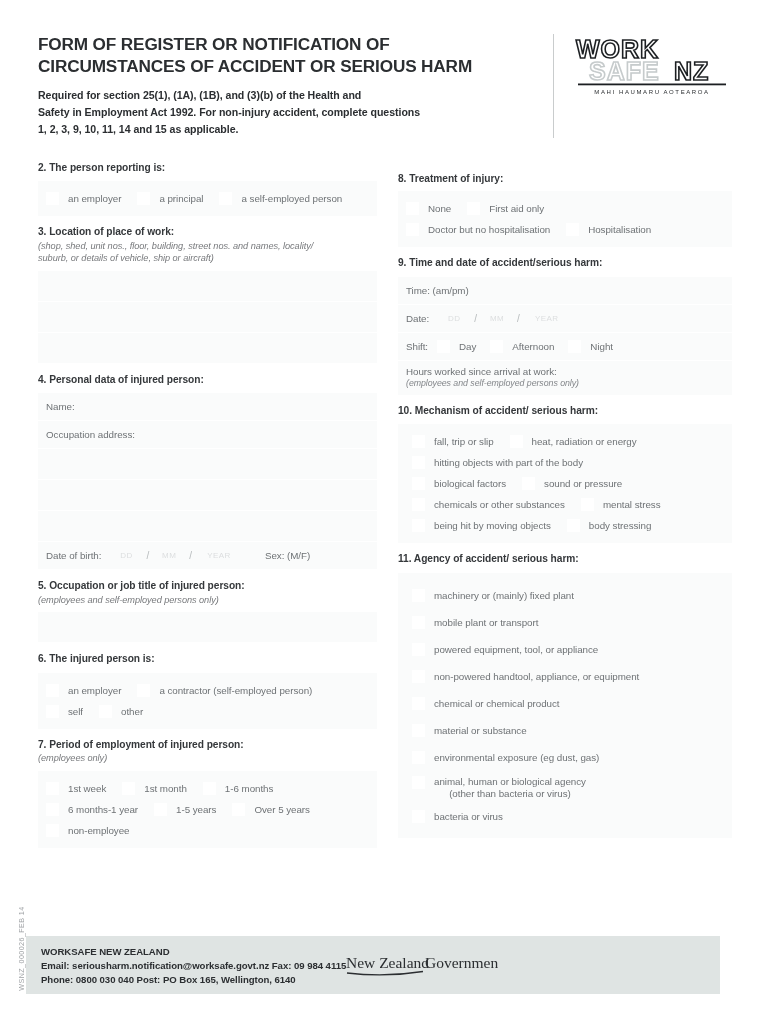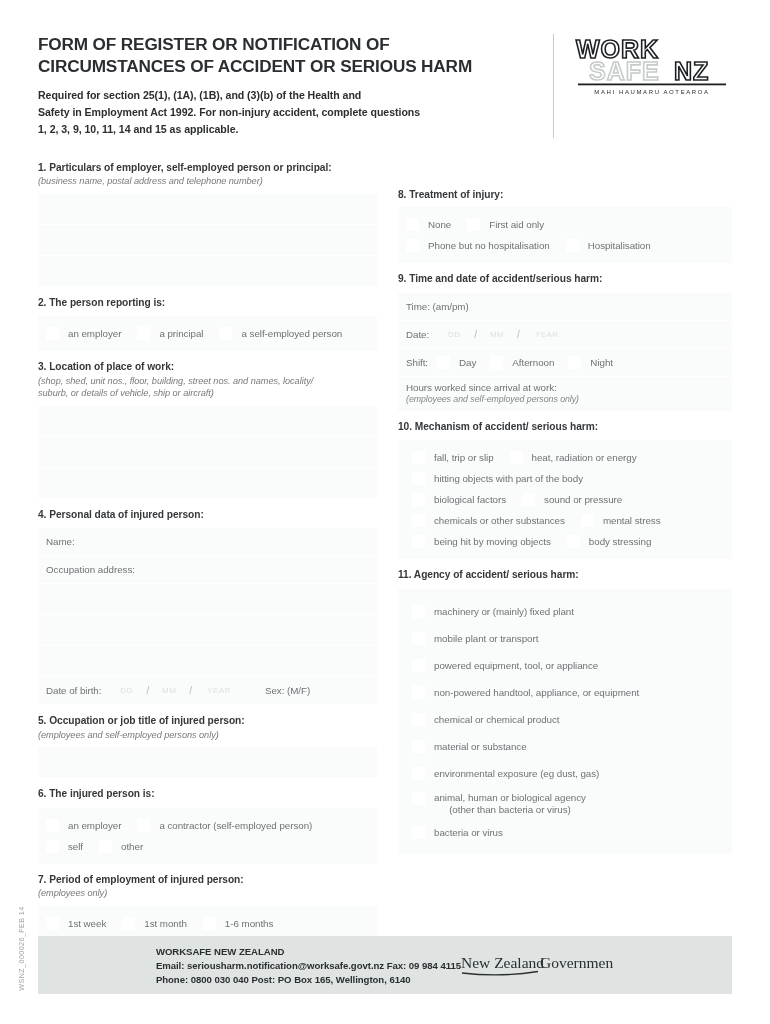--- a/index.html
+++ b/index.html
@@ -62,21 +62,21 @@
   
   .col-left {
     position: absolute;
     left: 38px;
     top: 152px;
     width: 339px;
   }
   .col-right {
     position: absolute;
     left: 398px;
-    top: 179px;
+    top: 163px;
     width: 334px;
   }
 
   
   .sec { margin-bottom: 0; }
   .sec-head {
     font-size: 10.2px;
     font-weight: bold;
     color: #35383b;
     line-height: 1.42;
@@ -177,28 +177,28 @@
   .noterow {
     background: #fafbfb;
     padding: 5px 8px 7px 8px;
   }
   .noterow .l1 { font-size: 9.8px; color: #6e7275; letter-spacing: -0.05px; }
   .noterow .l2 { font-size: 8.8px; font-style: italic; color: #83868a; letter-spacing: -0.05px; margin-top: 1px; }
 
   
   .footer {
     position: absolute;
-    left: 38px;
+    left: 26px;
     top: 936px;
     width: 694px;
     height: 58px;
     background: #dfe4e3;
     display: flex;
     align-items: center;
-    justify-content: center;
+    justify-content: flex-start;
     padding: 0 16px 0 15px;
   }
   .footer-left { color: #2b2e31; }
   .f-title { font-size: 9.6px; font-weight: bold; letter-spacing: -0.05px; }
   .f-line { font-size: 9.6px; font-weight: bold; letter-spacing: -0.05px; margin-top: 3px; }
   .nzgovt { display: block; }
   .nzgovt svg { display: block; width: 152px; height: 26px; }
 
   
   .sidecode {
@@ -241,31 +241,20 @@
         <text x="17" y="44" font-family="Liberation Sans, sans-serif" font-size="25" font-weight="bold" letter-spacing="1" fill="none" stroke="#c6cbcc" stroke-width="1.6">SAFE</text>
         <text x="102" y="44" font-family="Liberation Sans, sans-serif" font-size="25" font-weight="bold" letter-spacing="1" fill="none" stroke="#1c1f22" stroke-width="1.6">NZ</text>
         <rect x="6" y="47.5" width="148" height="1.8" fill="#1c1f22"></rect>
         <text x="80" y="58" font-family="Liberation Sans, sans-serif" font-size="6" letter-spacing="1.6" text-anchor="middle" fill="#2b2e31">MAHI HAUMARU AOTEAROA</text>
       </svg>
     </div>
   </div>
 
   <div class="col-left">
 
-    <div class="sec">
-      <div class="head-block">
-        <div class="sec-head">1. Particulars of employer, self-employed person or principal:</div>
-        <div class="sec-note">(business name, postal address and telephone number)</div>
-      </div>
-      <div class="fieldstack">
-        <div class="frow blank h30"></div>
-        <div class="frow blank h30"></div>
-        <div class="frow blank h30"></div>
-      </div>
-    </div>
 
     <div class="sec">
       <div class="head-block">
         <div class="sec-head">2. The person reporting is:</div>
       </div>
       <div class="cbgroup">
         <div class="cbline">
           <span class="cbox"></span>
           <span class="cblabel">an employer</span>
           <span class="cbox"></span>
@@ -384,21 +373,21 @@
       </div>
       <div class="cbgroup">
         <div class="cbline">
           <span class="cbox"></span>
           <span class="cblabel">None</span>
           <span class="cbox"></span>
           <span class="cblabel">First aid only</span>
         </div>
         <div class="cbline">
           <span class="cbox"></span>
-          <span class="cblabel">Phone but no hospitalisation</span>
+          <span class="cblabel">Doctor but no hospitalisation</span>
           <span class="cbox"></span>
           <span class="cblabel">Hospitalisation</span>
         </div>
       </div>
     </div>
 
     <div class="sec">
       <div class="head-block">
         <div class="sec-head">9. Time and date of accident/serious harm:</div>
       </div>

